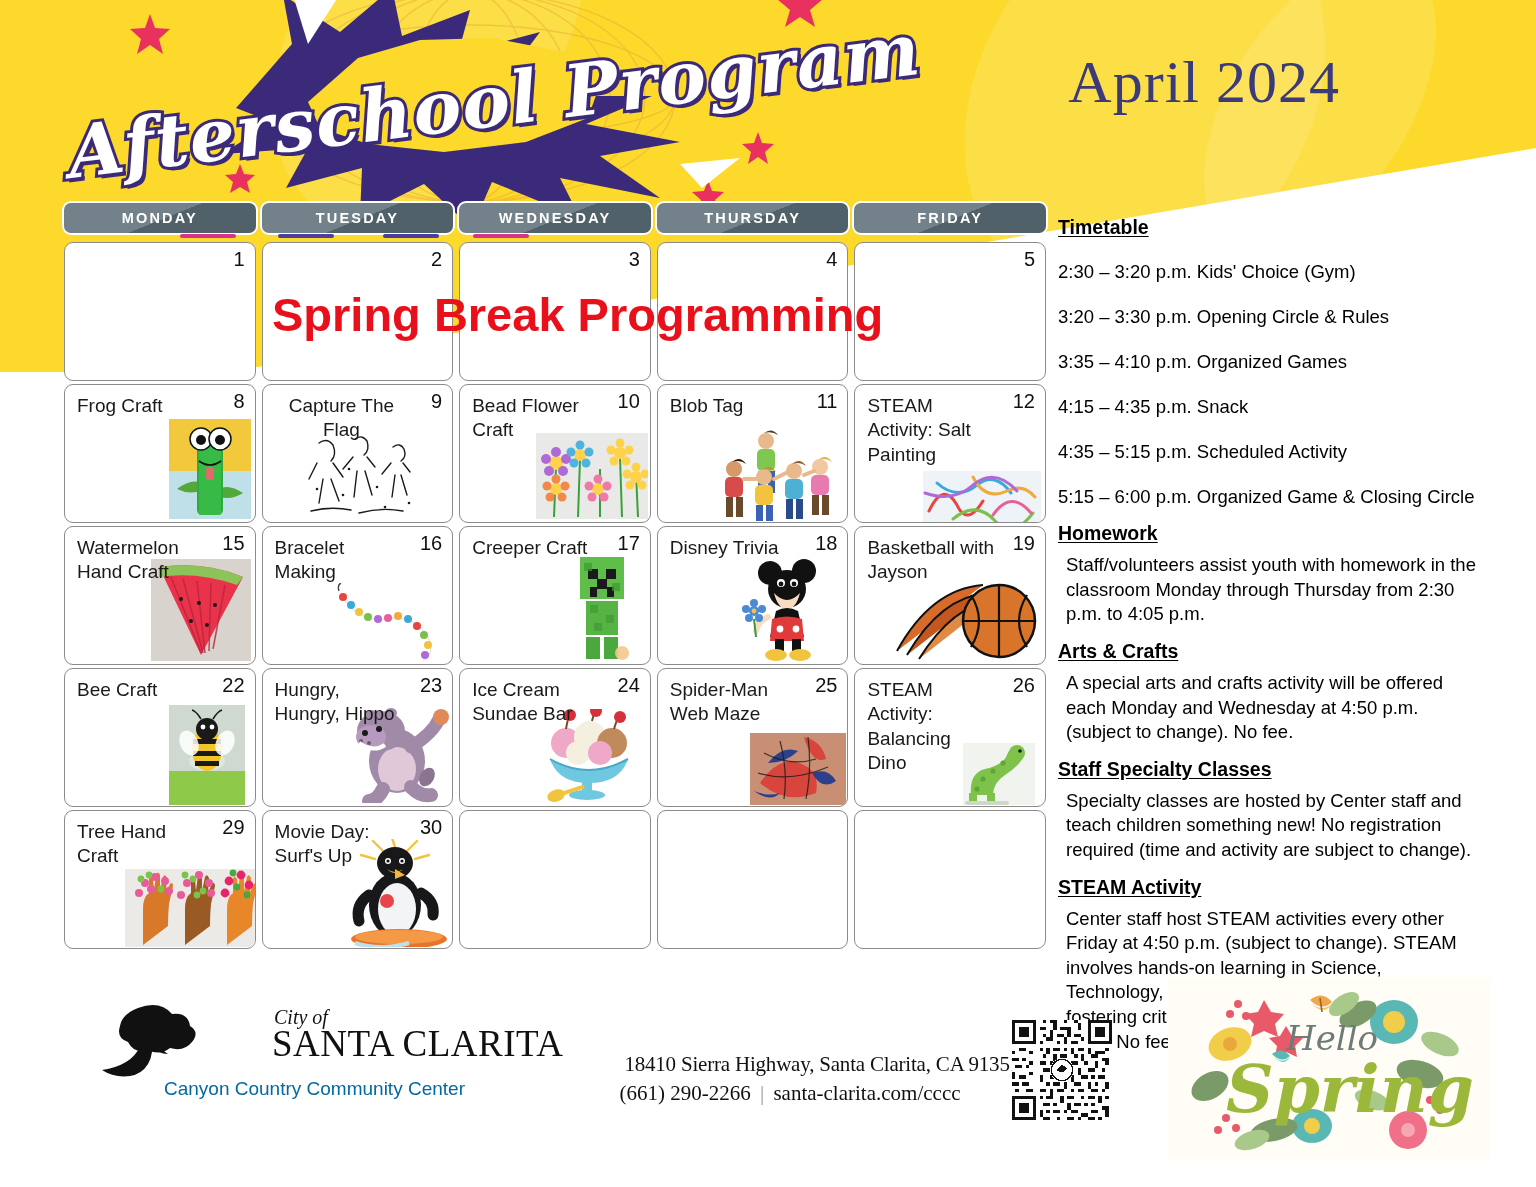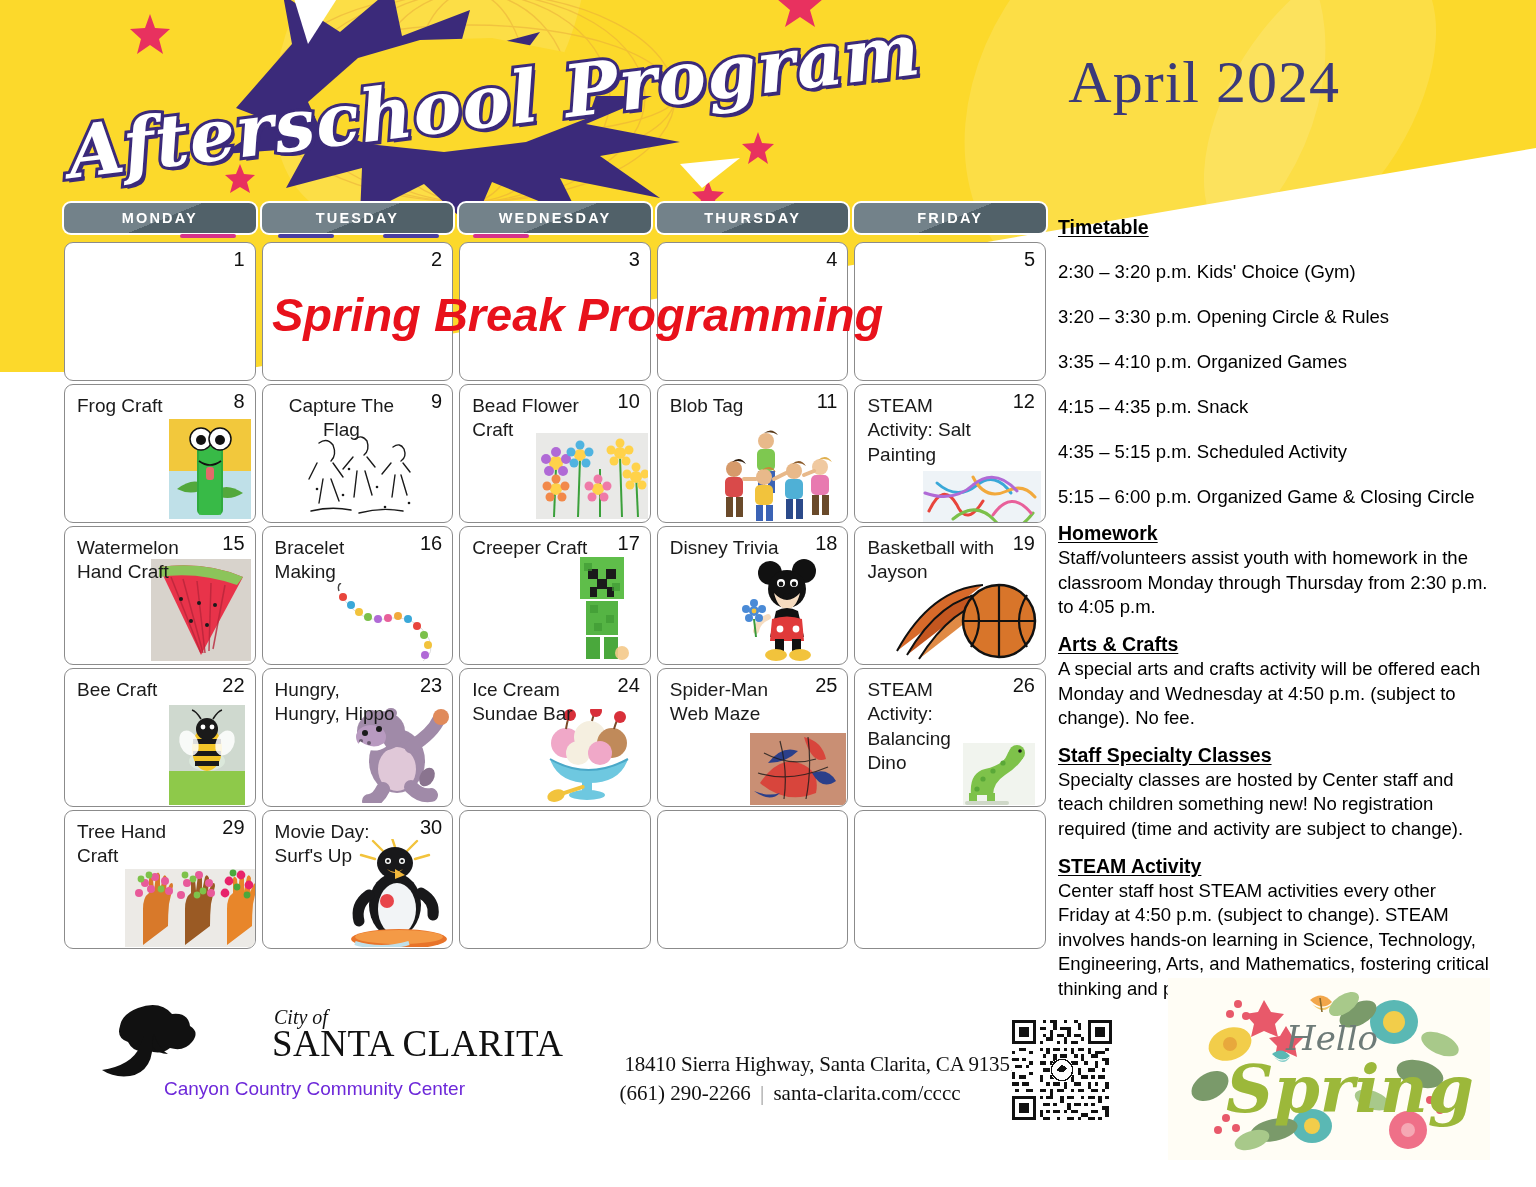--- a/index.html
+++ b/index.html
@@ -90,49 +90,48 @@
     position:absolute;top:9px;left:12px;right:44px;
     font-size:19px;line-height:1.28;color:#1a1a1a;
     font-family:"Liberation Sans", sans-serif;z-index:2;
   }
   .cell-art{position:absolute;z-index:1;}
 
   .spring-break{
     position:absolute;left:208px;top:84px;z-index:9;
     font-size:47px;color:#e8111b;font-weight:bold;white-space:nowrap;
     font-family:"Liberation Sans", sans-serif;
-    font-style:italic;
   }
 
   
   .info{
     position:absolute;left:1058px;top:216px;width:432px;z-index:6;
     color:#000000;
   }
   .info h3{
     margin:0 0 1px 0;font-size:19.5px;font-weight:bold;
     text-decoration:underline;text-underline-offset:2px;
     font-family:"Liberation Sans", sans-serif;
   }
   .info .line{font-size:18.5px;line-height:1.30;margin-top:21px;}
-  .info .para{font-size:18.5px;line-height:1.33;margin:0;}
+  .info .para{font-size:18.5px;line-height:1.33;margin:8px;}
   .info .block{margin-bottom:13px;}
 
   
   .logo{position:absolute;left:96px;top:1000px;width:360px;height:115px;z-index:6;}
   .logo .city{
     position:absolute;left:178px;top:6px;font-family:Liberation Serif, serif;
     font-style:italic;font-size:20px;color:#111;
   }
   .logo .sc{
     position:absolute;left:176px;top:22px;font-family:"Liberation Serif", serif;
     font-size:37px;color:#111;letter-spacing:.5px;white-space:nowrap;
   }
   .logo .cc{
-    position:absolute;left:68px;top:78px;font-size:19px;color:#6d28d9;
+    position:absolute;left:68px;top:78px;font-size:19px;color:#0369a1;
     font-family:"Liberation Sans", sans-serif;white-space:nowrap;
   }
   .logo svg{position:absolute;left:0;top:2px;}
 
   .contact{
     position:absolute;left:560px;top:1052px;width:460px;text-align:center;z-index:6;
     font-family:"Liberation Serif", serif;color:#111;
   }
   .contact .l1{font-size:21px;letter-spacing:-.2px;text-align:right;}
   .contact .l2{font-size:21px;margin-top:4px;}

